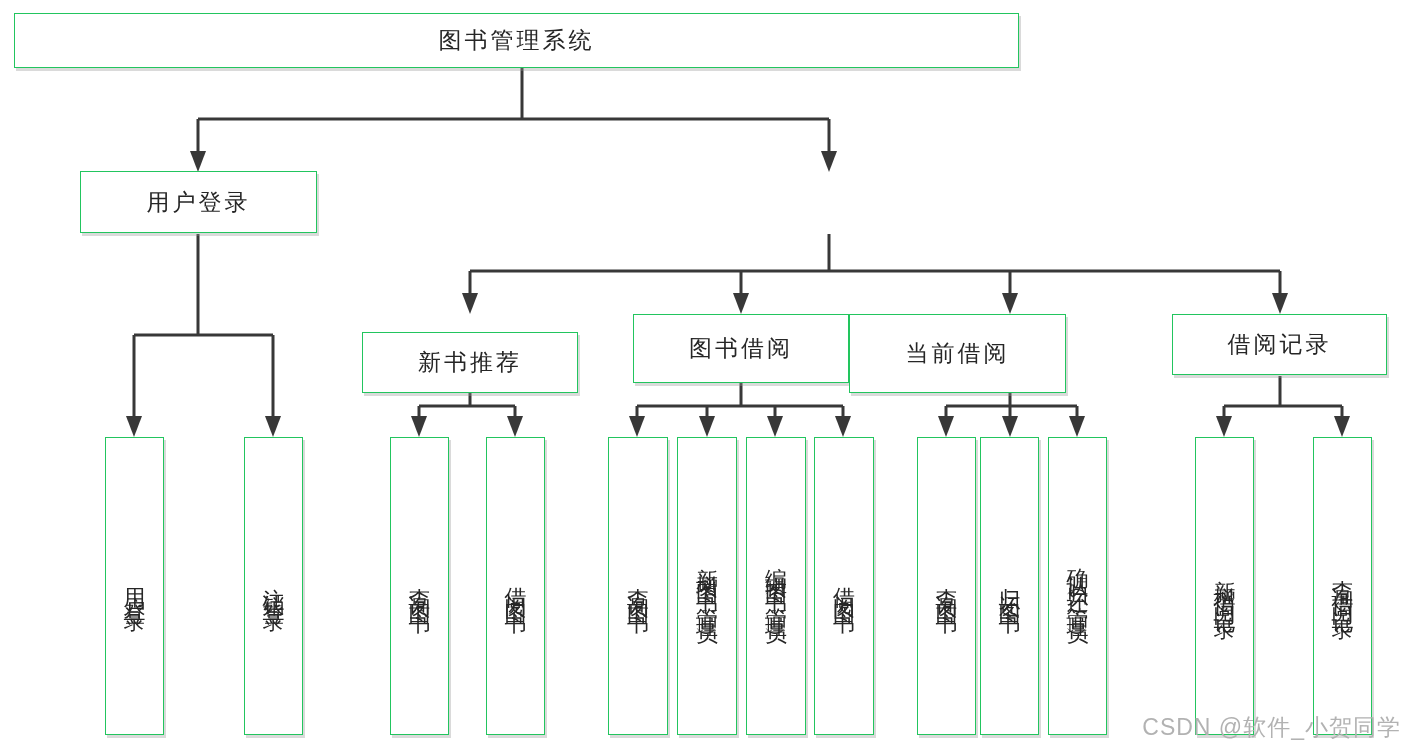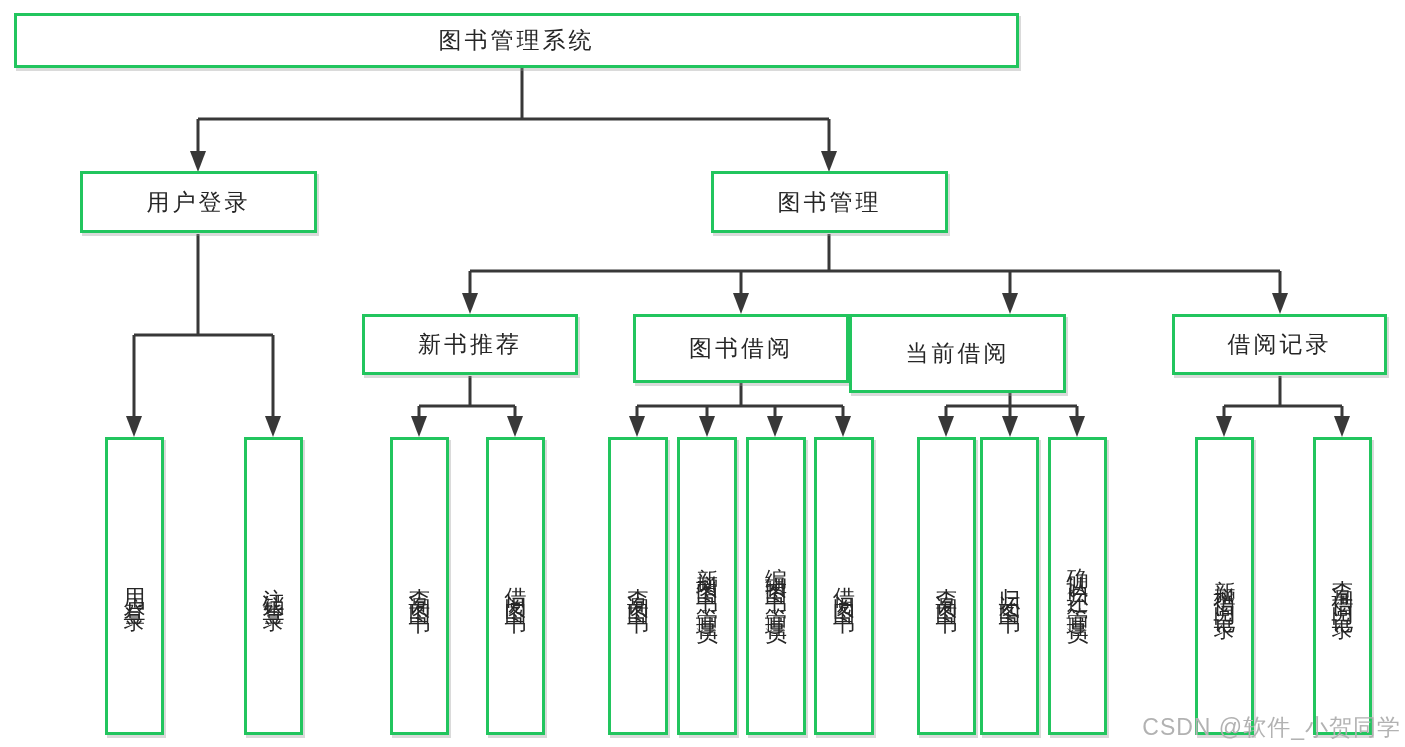--- a/index.html
+++ b/index.html
@@ -18,21 +18,21 @@
   #wires {
     position: absolute;
     left: 0; top: 0;
     width: 1405px; height: 747px;
     z-index: 0;
   }
   .box {
     position: absolute;
     box-sizing: border-box;
     background: #ffffff;
-    border: 3px solid #22c55e;
+    border: 1px solid #22c55e;
     box-shadow: 2px 3px 0 rgba(150,150,150,0.35);
     display: flex;
     align-items: center;
     justify-content: center;
     color: #262626;
     font-size: 23px;
     letter-spacing: 3px;
     z-index: 1;
     white-space: nowrap;
   }
@@ -99,23 +99,22 @@
     <g>
       <path d="M1280,376 L1280,406 M1224,406 L1342,406 M1224,406 L1224,417 M1342,406 L1342,417"></path>
       <polygon fill="#383838" stroke="none" points="1216,416 1232,416 1224,437"></polygon>
       <polygon fill="#383838" stroke="none" points="1334,416 1350,416 1342,437"></polygon>
     </g>
   </svg>
 
   <div class="box" style="left:14px; top:13px; width:1005px; height:55px;">图书管理系统</div>
 
   <div class="box" style="left:80px; top:171px; width:237px; height:62px;">用户登录</div>
-  <div class="box" style="left:711px; top:171px; width:237px; height:62px;">图书管理</div>
 
-  <div class="box" style="left:362px; top:314px; width:216px; height:61px;">新书推荐</div>
+  <div class="box" style="left:362px; top:332px; width:216px; height:61px;">新书推荐</div>
   <div class="box" style="left:633px; top:314px; width:216px; height:69px;">图书借阅</div>
   <div class="box" style="left:849px; top:314px; width:217px; height:79px;">当前借阅</div>
   <div class="box" style="left:1172px; top:314px; width:215px; height:61px;">借阅记录</div>
 
   <div class="box leaf" style="left:105px; top:437px; width:59px; height:298px;">用户登录</div>
   <div class="box leaf" style="left:244px; top:437px; width:59px; height:298px;">注销登录</div>
 
   <div class="box leaf" style="left:390px; top:437px; width:59px; height:298px;">查询图书</div>
   <div class="box leaf" style="left:486px; top:437px; width:59px; height:298px;">借阅图书</div>
 

